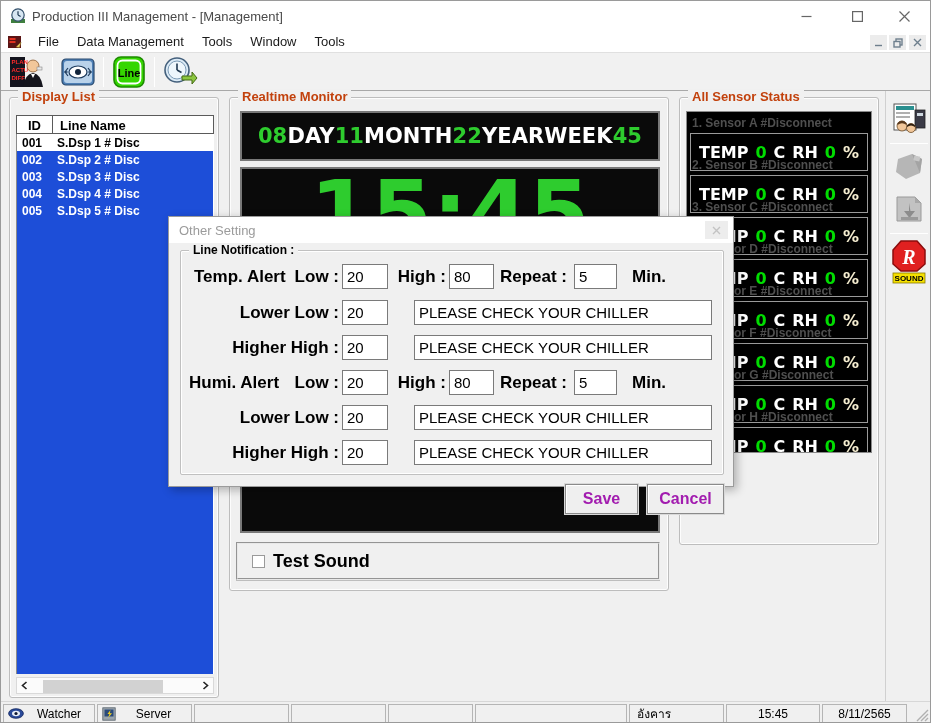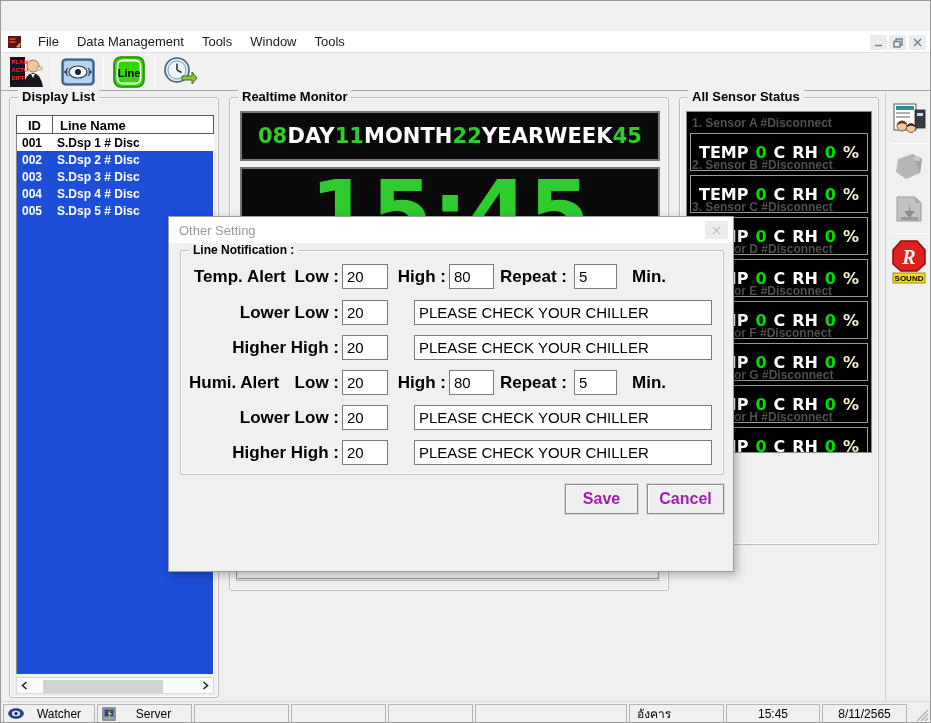--- a/index.html
+++ b/index.html
@@ -16,21 +16,21 @@
   #menubar { left:0; top:30px; width:100%; height:21px; background:#ffffff; display:flex; align-items:center; padding-left:6px; }
   #menubar .menu-item { font-size:13px; color:#1a1a1a; padding:2px 9px; }
   .mdi-btn { top:34px; width:17px; height:15px; background:#ececec; display:flex; align-items:center; justify-content:center; }
   .mdi-btn svg { stroke:#6e7f8d; stroke-width:1.4; fill:none; }
   
   #toolbar { left:0; top:51px; width:100%; height:39px; background:#f1f1f1; border-top:1px solid #e0e0e0; border-bottom:1px solid #a8a8a8; display:flex; align-items:center; padding-left:6px; }
   .tbtn { width:40px; height:34px; display:flex; align-items:center; justify-content:center; position:relative; }
   .tsep { width:1px; height:30px; background:#c8c8c8; border-right:1px solid #fff; margin:0 5px; }
   
   .group { border:1px solid #bdbdbd; border-radius:3px; box-shadow:inset 0 0 0 1px #fdfdfd; }
-  .gcap { position:absolute; top:-9px; left:8px; background:#f0f0f0; padding:0 4px; font-size:13px; font-weight:bold; color:#000000; }
+  .gcap { position:absolute; top:-9px; left:8px; background:#f0f0f0; padding:0 4px; font-size:13px; font-weight:bold; color:#c2410c; }
   
   #list-header { left:6px; top:17px; width:198px; height:19px; background:#fff; border:1px solid #5a5a5a; font-size:13px; font-weight:bold; display:flex; align-items:flex-end; }
   #list-header .c1 { width:35px; text-align:center; }
   #list-header .vline { width:1px; height:17px; background:#5a5a5a; }
   #list-header .c2 { padding-left:7px; }
   #listbox { left:6px; top:36px; width:198px; height:540px; background:#1d4ed8; border-left:1px solid #8a8a8a; border-right:1px solid #fff; overflow:hidden; }
   .lrow { height:17px; display:flex; align-items:center; font-size:12px; font-weight:bold; color:#fff; }
   .lrow.sel { background:#fff; color:#000; }
   .lrow .rid { width:32px; padding-left:5px; }
   .lrow .rname { padding-left:8px; }
@@ -50,21 +50,21 @@
   #sensorpanel { left:6px; top:13px; width:186px; height:342px; background:#000; border:1px solid #8a8a8a; padding-top:1px; overflow:hidden; }
   .sensor { height:42px; }
   .slabel { height:20px; line-height:20px; padding-left:5px; font-size:12px; font-weight:bold; color:#4f4f4f; }
   .srow { margin:0 3px; height:38px; border:1px solid #9a9a9a; display:flex; align-items:center; justify-content:space-between; padding:0 8px; font-size:16px; font-weight:bold; font-family:"DejaVu Sans",sans-serif; }
   .sw { color:#fff; } .sg { color:#00dd00; } .sp { color:#f5edd0; }
   
   #rtoolbar { left:884px; top:90px; width:47px; height:610px; border-left:1px solid #d0d0d0; background:#f0f0f0; }
   .rbtn { position:absolute; left:4px; width:38px; height:40px; display:flex; align-items:center; justify-content:center; }
   .rsep { position:absolute; left:4px; width:38px; height:1px; background:#c8c8c8; border-bottom:1px solid #fff; }
   
-  #dialog { left:167px; top:215px; width:566px; height:356px; background:#f0f0f0; border:1px solid #9b9b9b; box-shadow:3px 3px 9px rgba(0,0,0,.28); z-index:100; }
+  #dialog { left:167px; top:215px; width:566px; height:271px; background:#f0f0f0; border:1px solid #9b9b9b; box-shadow:3px 3px 9px rgba(0,0,0,.28); z-index:100; }
   #dlg-titlebar { left:0; top:0; width:100%; height:26px; background:#ffffff; }
   #dlg-title { left:10px; top:6px; font-size:13px; color:#9b9b9b; }
   #dlg-close { right:5px; top:4px; width:23px; height:18px; background:#ededed; display:flex; align-items:center; justify-content:center; }
   #dlg-close svg { stroke:#c3c3c3; stroke-width:1.4; fill:none; }
   #dlg-fieldset { left:11px; top:33px; width:544px; height:225px; border:1px solid #c0c0c0; border-radius:2px; box-shadow:inset 0 0 0 1px #fff; }
   #dlg-legend { position:absolute; top:-8px; left:8px; background:#f0f0f0; padding:0 4px; font-size:12px; font-weight:bold; }
   .dlbl { position:absolute; font-size:17px; font-weight:bold; color:#000; white-space:nowrap; }
   .dlbl.r { text-align:right; }
   .dinp { position:absolute; height:25px; border:1px solid #7a7a7a; background:#fff; font-family:"Liberation Sans",sans-serif; font-size:15px; color:#000; padding:0 4px; }
   .dbtn { position:absolute; top:267px; height:30px; background:#efefef; border:1px solid #8a8a8a; box-shadow:0 0 0 1px #d9d9d9, inset 1px 1px 0 #fff; font-family:"Liberation Sans",sans-serif; font-size:16px; font-weight:bold; color:#a21caf; }
@@ -73,20 +73,43 @@
   .scell { position:absolute; top:2px; height:19px; border:1px solid #b5b5b5; background:#f0f0f0; font-size:12px; color:#000; display:flex; align-items:center; }
   .scell .ctext { flex:1; text-align:center; }
   .scell .ltext { padding-left:7px; }
   #grip { right:1px; top:707px; }
 </style>
 </head>
 <body>
 
 <div id="win">
 
+  <div class="abs" id="titlebar">
+    <svg class="abs" style="left:9px;top:7px" width="16" height="16">
+      <rect x="1" y="11" width="14" height="4" fill="#3f7f3f"></rect>
+      <circle cx="8" cy="7" r="6.2" fill="#d7e6f2" stroke="#33506b" stroke-width="1.2"></circle>
+      <path d="M8 7 L8 3.2 M8 7 L10.6 8.6" stroke="#203a52" stroke-width="1.2" fill="none"></path>
+    </svg>
+    <span class="abs title">Production III Management - [Management]</span>
+    <div class="abs wbtn" style="right:101px">
+      <svg width="11" height="11">
+          <path d="M0.5 5.5 H10.5"></path>
+        </svg>
+    </div>
+    <div class="abs wbtn" style="right:50px">
+      <svg width="11" height="11">
+          <rect x="0.6" y="0.6" width="9.8" height="9.8"></rect>
+        </svg>
+    </div>
+    <div class="abs wbtn" style="right:3px">
+      <svg width="11" height="11">
+          <path d="M0.5 0.5 L10.5 10.5 M10.5 0.5 L0.5 10.5"></path>
+        </svg>
+    </div>
+  </div>
 
   <div class="abs" id="menubar">
     <svg width="16" height="16" style="margin-right:6px">
       <rect x="1" y="2" width="13" height="12" fill="#5a1414"></rect>
       <rect x="2.5" y="4" width="6" height="2" fill="#e03020"></rect>
       <rect x="2.5" y="7" width="6" height="2" fill="#e03020"></rect>
       <path d="M9 13 L14 8 L12.5 13.5 Z" fill="#f0d060" stroke="#806020" stroke-width="0.6"></path>
     </svg>
     <span class="menu-item">File</span>
     <span class="menu-item">Data Management</span>

